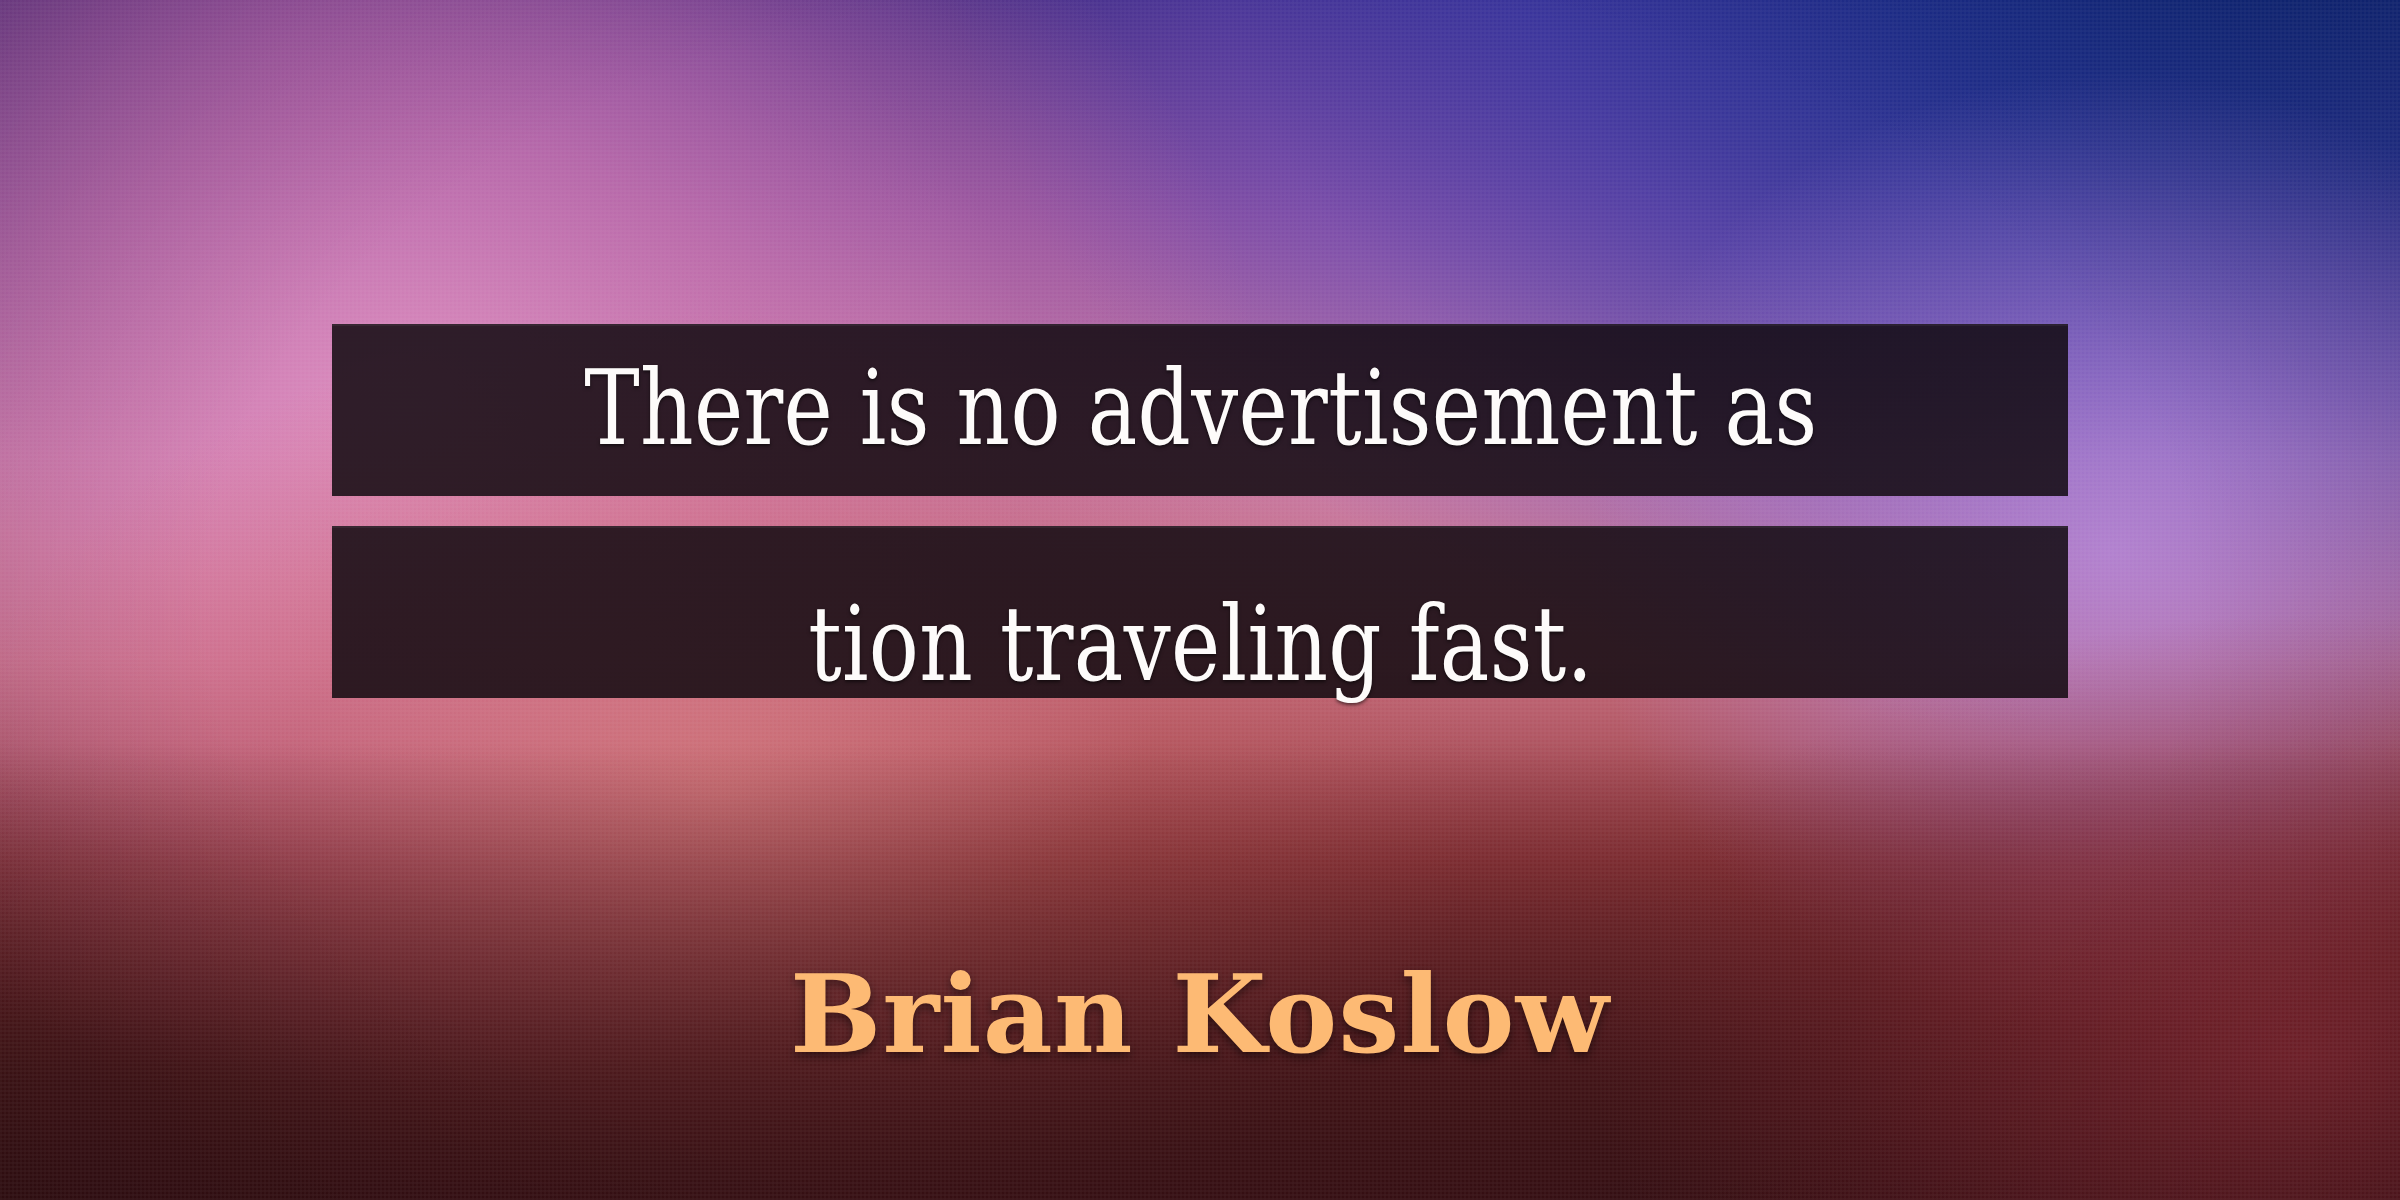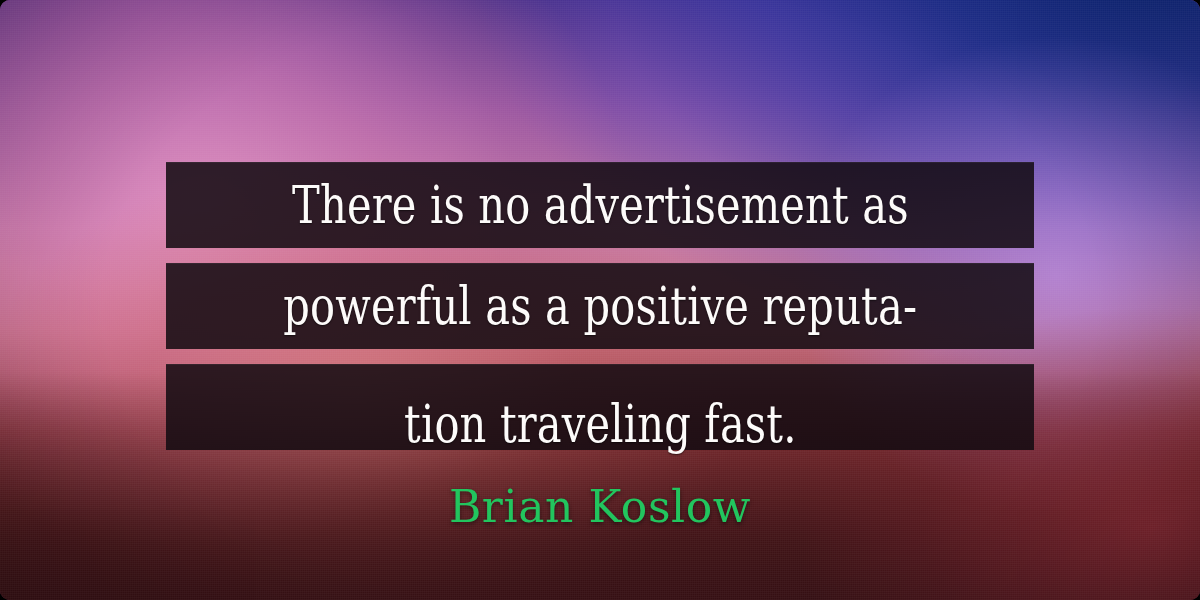--- a/index.html
+++ b/index.html
@@ -10,21 +10,20 @@
   body {
     font-family: "Liberation Sans", sans-serif;
   }
 
   #quote-card {
     position: relative;
     width: 1200px;
     height: 600px;
     overflow: hidden;
     background: #6b2f55;
-    border-radius: 10px;
   }
 
   
   .bg-layer {
     position: absolute;
     inset: 0;
     pointer-events: none;
   }
   .bg-1 {
     
@@ -135,24 +134,24 @@
   }
 
   
   #author {
     position: absolute;
     left: 0;
     right: 0;
     top: 486px;
     text-align: center;
     font-family: "DejaVu Serif", "Liberation Serif", serif;
-    font-weight: normal;
-    font-size: 44px;
+    font-weight: bold;
+    font-size: 54px;
     line-height: 42px;
-    color: #22c55e;
+    color: #fdba74;
     letter-spacing: .6px;
     text-shadow: 0 2px 4px rgba(0,0,0,0.45);
   }
 </style>
 </head>
 <body>
 
 <div id="quote-card">
 
   <div class="bg-layer bg-1"></div>
@@ -164,22 +163,19 @@
   <div class="bg-layer bg-7"></div>
   <div class="bg-layer bg-8"></div>
   <div class="bg-layer bg-9"></div>
   <div class="bg-layer bg-grain"></div>
 
   <div id="quote-lines">
     <div class="quote-band">
       <span class="quote-text">There is no advertisement as</span>
     </div>
     <div class="quote-band">
-      <span class="quote-text">powerful as a positive reputa-</span>
-    </div>
-    <div class="quote-band">
       <span class="quote-text">tion traveling fast.</span>
     </div>
   </div>
 
   <div id="author">Brian Koslow</div>
 
 </div>
 
 </body></html>

